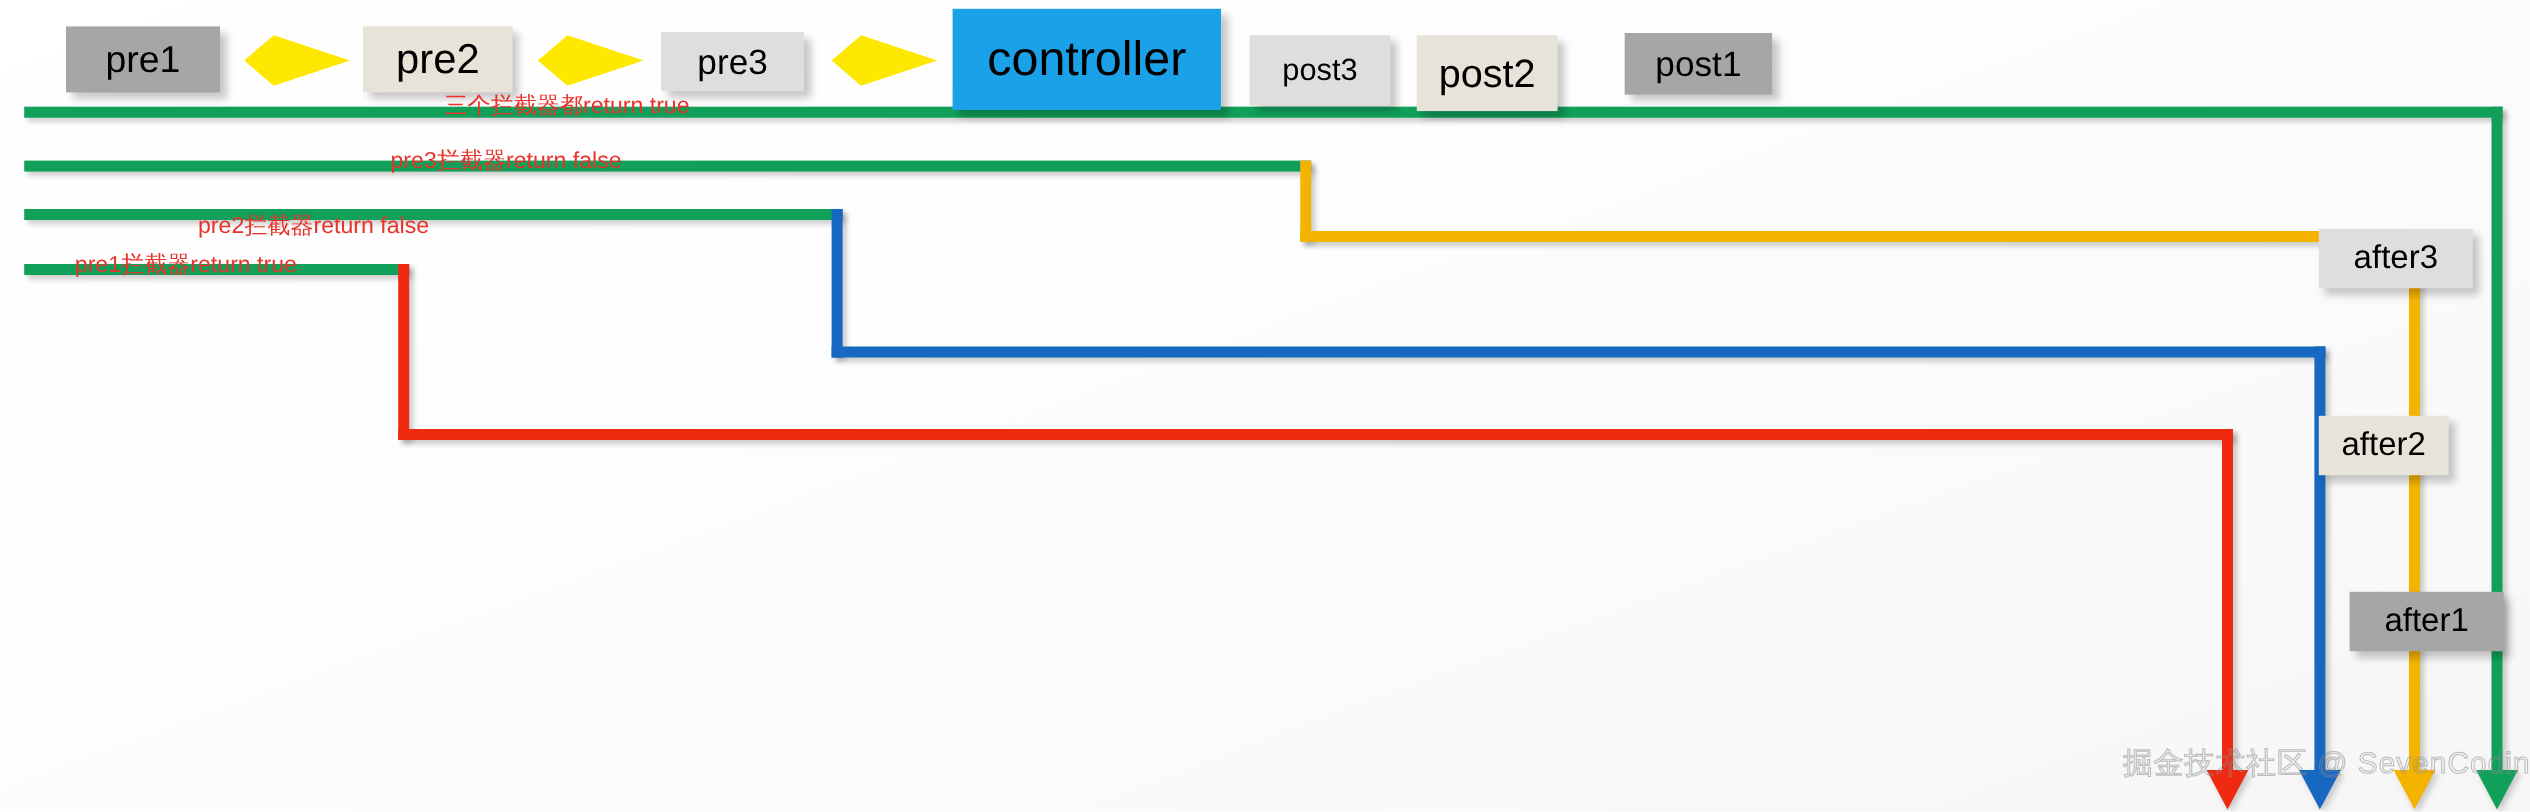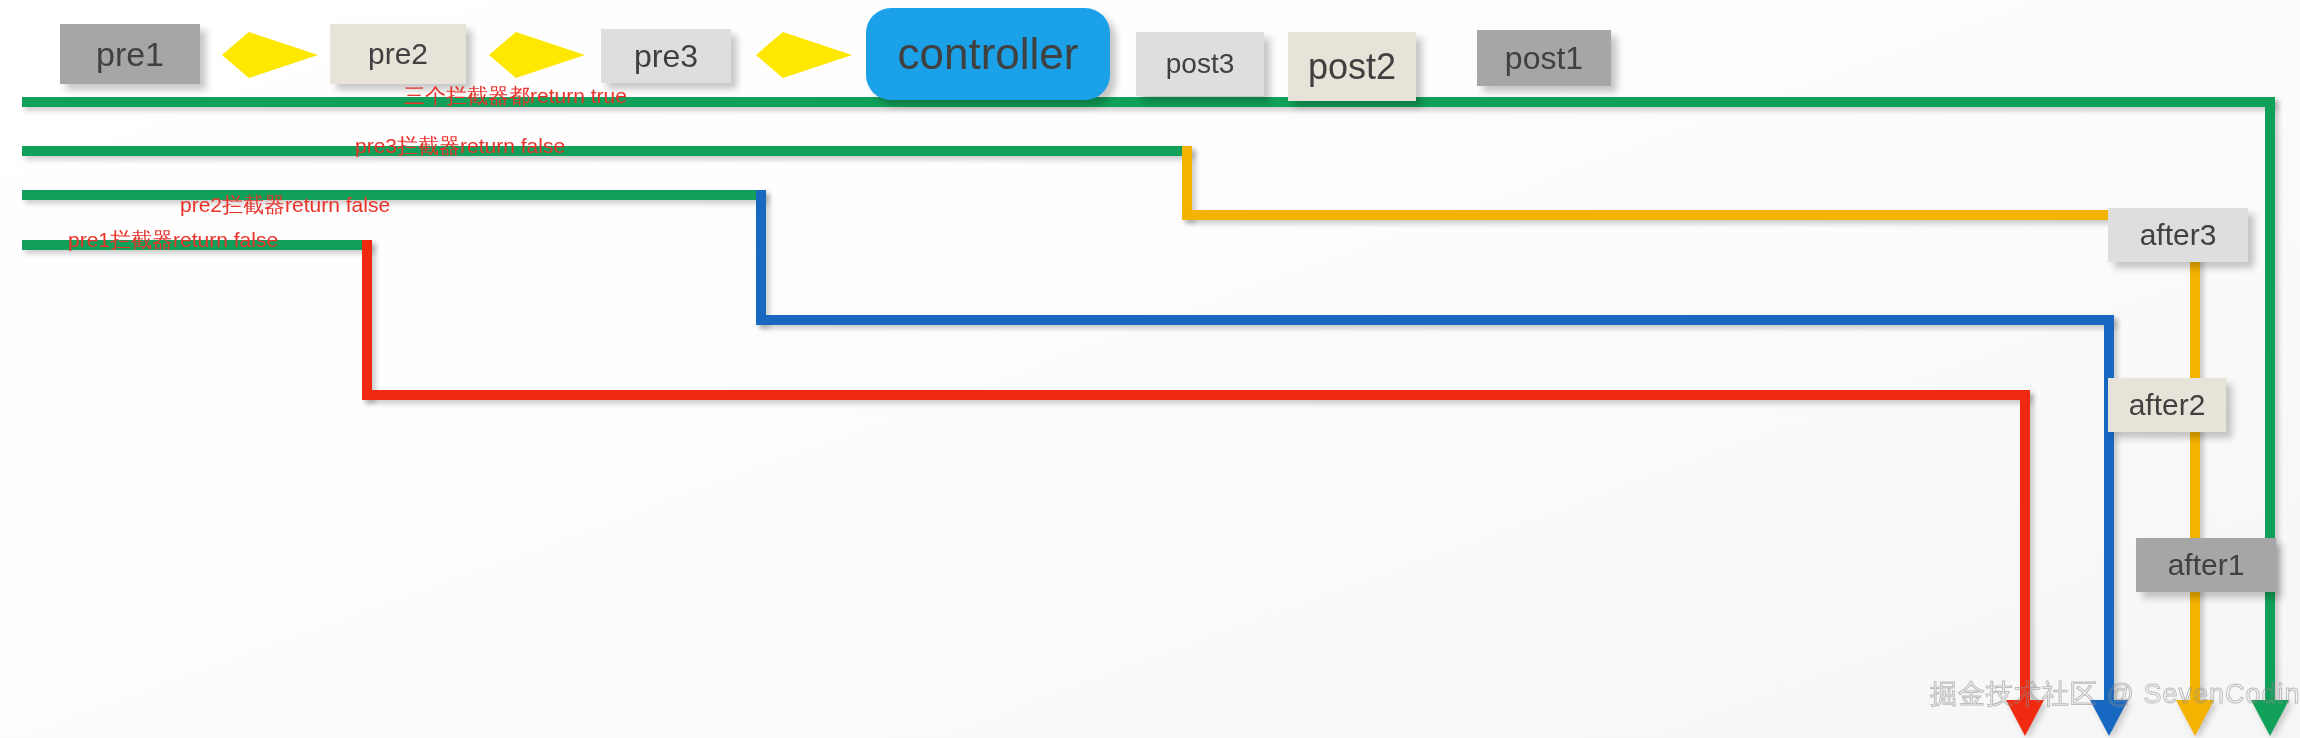--- a/index.html
+++ b/index.html
@@ -2,25 +2,25 @@
 <html><head>
 <meta charset="utf-8">
 <style>
   html,body{margin:0;padding:0;background:#fff;}
   body{font-family:"Liberation Sans",sans-serif;}
   #stage{position:relative;width:2300px;height:738px;overflow:hidden;
          background:linear-gradient(160deg,#ffffff 0%,#fdfdfd 40%,#fafafa 70%,#f7f6f6 100%);}
 
   .node{position:absolute;display:flex;align-items:center;justify-content:center;
         box-shadow:6px 6px 7px rgba(0,0,0,0.22);
-        color:#404040;white-space:nowrap;z-index:5;}
+        color:#000000;white-space:nowrap;z-index:5;}
   .node.gray-dark{background:#a6a6a6;}
   .node.beige{background:#e8e3d9;}
   .node.gray-light{background:#dedede;}
-  .node.blue{background:#1ba1e8;border-radius:25px;}
+  .node.blue{background:#1ba1e8;}
 
   .node span{pointer-events:none;}
 
   .diamond{position:absolute;z-index:4;}
   .diamond .dshape{width:100%;height:100%;background:#ffe800;
       clip-path:polygon(0% 50%, 28% 0%, 100% 50%, 28% 100%);
       filter:drop-shadow(5px 6px 4px rgba(0,0,0,0.25));}
 
   .seg{position:absolute;z-index:3;}
   .seg.h{box-shadow:3px 4px 5px rgba(0,0,0,0.18);}
@@ -39,21 +39,21 @@
      letter-spacing:1px;}
 </style>
 </head>
 <body>
 
 <div id="stage">
   <div id="nodes-layer">
       <div class="node gray-dark" style="left: 60px; top: 24px; width: 140px; height: 60px; font-size: 34px;">
         <span>pre1</span>
       </div>
-      <div class="node beige" style="left: 330px; top: 24px; width: 136px; height: 60px; font-size: 30px;">
+      <div class="node beige" style="left: 330px; top: 24px; width: 136px; height: 60px; font-size: 38px;">
         <span>pre2</span>
       </div>
       <div class="node gray-light" style="left: 601px; top: 29px; width: 130px; height: 54px; font-size: 32px;">
         <span>pre3</span>
       </div>
       <div class="node blue" style="left: 866px; top: 8px; width: 244px; height: 92px; font-size: 44px;">
         <span>controller</span>
       </div>
       <div class="node gray-light" style="left: 1136px; top: 32px; width: 128px; height: 64px; font-size: 28px;">
         <span>post3</span>
@@ -102,16 +102,16 @@
       <div class="seg h" style="background: rgb(16, 160, 90); left: 22px; top: 240px; width: 350px; height: 10px;"></div>
       <div class="seg v" style="background: rgb(239, 42, 17); left: 362px; top: 240px; width: 10px; height: 160px;"></div>
       <div class="seg h" style="background: rgb(239, 42, 17); left: 362px; top: 390px; width: 1668px; height: 10px;"></div>
       <div class="seg v" style="background: rgb(239, 42, 17); left: 2020px; top: 390px; width: 10px; height: 311px;"></div>
       <div class="arrowhead" style="left: 2006px; top: 700px; border-top: 36px solid rgb(239, 42, 17);"></div>
     </div>
   <div id="labels-layer">
       <div class="rlabel" style="left: 404px; top: 82px;">三个拦截器都return true</div>
       <div class="rlabel" style="left: 355px; top: 132px;">pre3拦截器return false</div>
       <div class="rlabel" style="left: 180px; top: 191px;">pre2拦截器return false</div>
-      <div class="rlabel" style="left: 68px; top: 226px;">pre1拦截器return false</div>
+      <div class="rlabel" style="left: 68px; top: 226px;">pre1拦截器return true</div>
     </div>
   <div class="watermark" style="left: 1930px; top: 676px;">掘金技术社区 @ SevenCoding</div>
 </div>
 
 </body></html>

